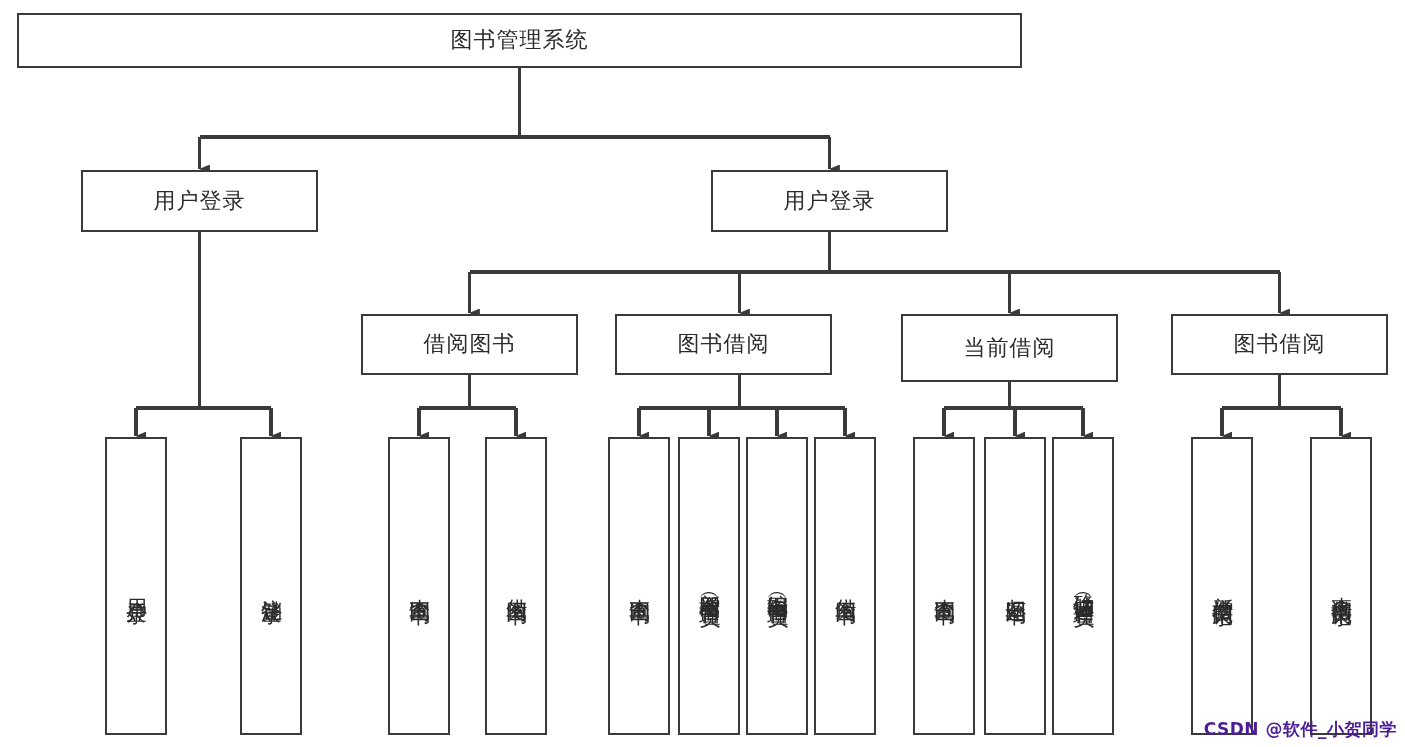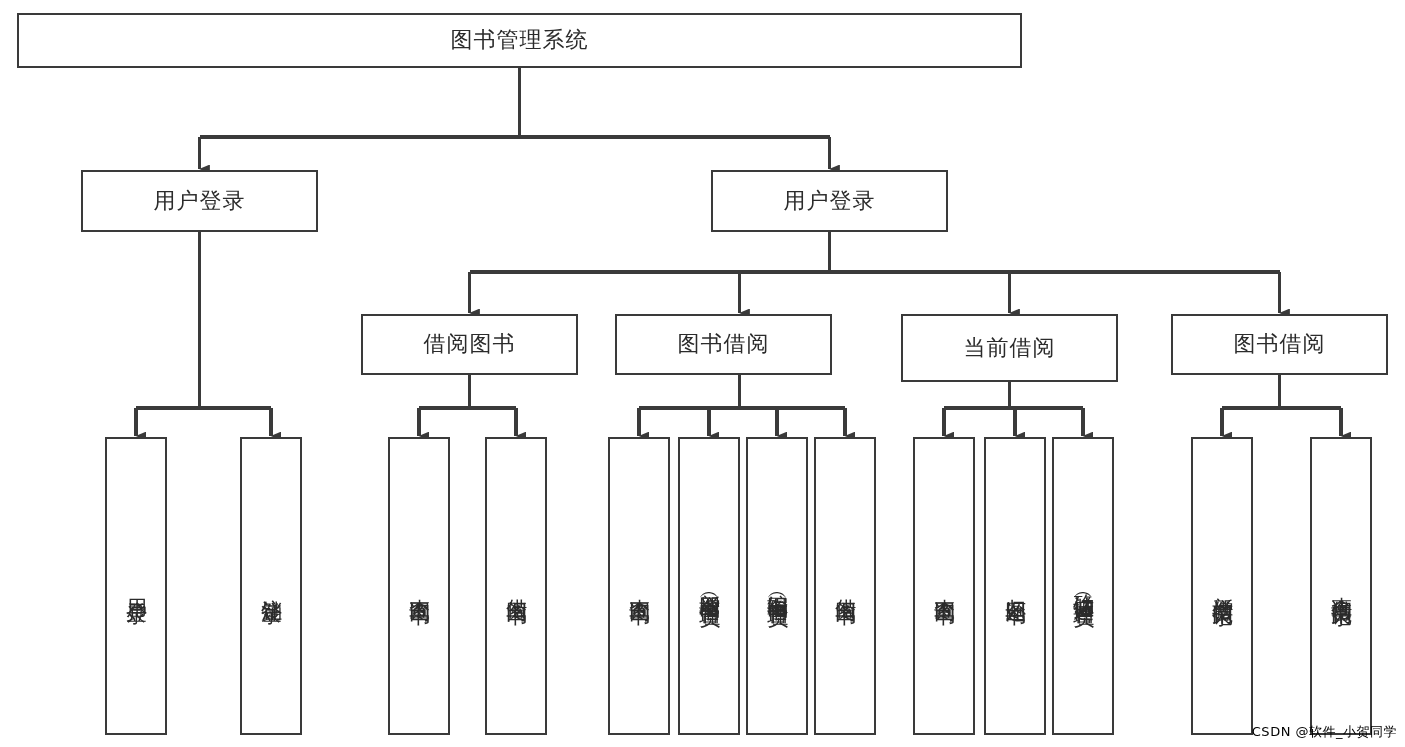--- a/index.html
+++ b/index.html
@@ -51,24 +51,25 @@
   .node.vert .vtext {
     writing-mode: vertical-rl;
     text-orientation: upright;
     display: block;
     white-space: nowrap;
   }
   #watermark {
     position: absolute;
     right: 8px;
     bottom: 6px;
-    font-size: 13px;
-    color: #000000;
+    font-size: 17px;
+    color: #4c1d95;
     letter-spacing: 0.5px;
     white-space: nowrap;
+    font-weight: bold;
   }
 </style>
 </head>
 <body>
 
 <div id="canvas">
 
   <svg id="connectors" viewBox="0 0 1405 747" preserveAspectRatio="none" aria-hidden="true">
     <defs>
       <marker id="arrowhead" markerWidth="9" markerHeight="11" refX="4.5" refY="10.4" orient="auto" markerUnits="userSpaceOnUse">

